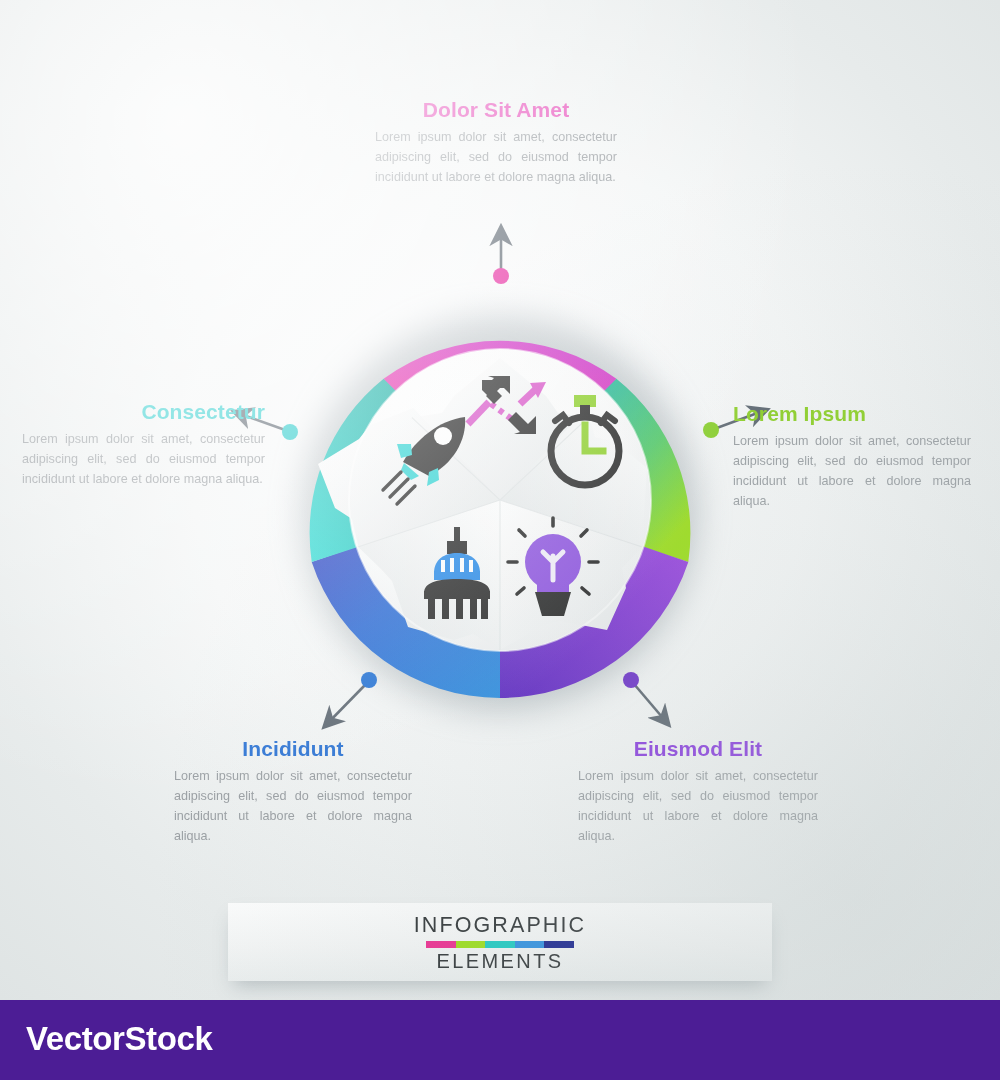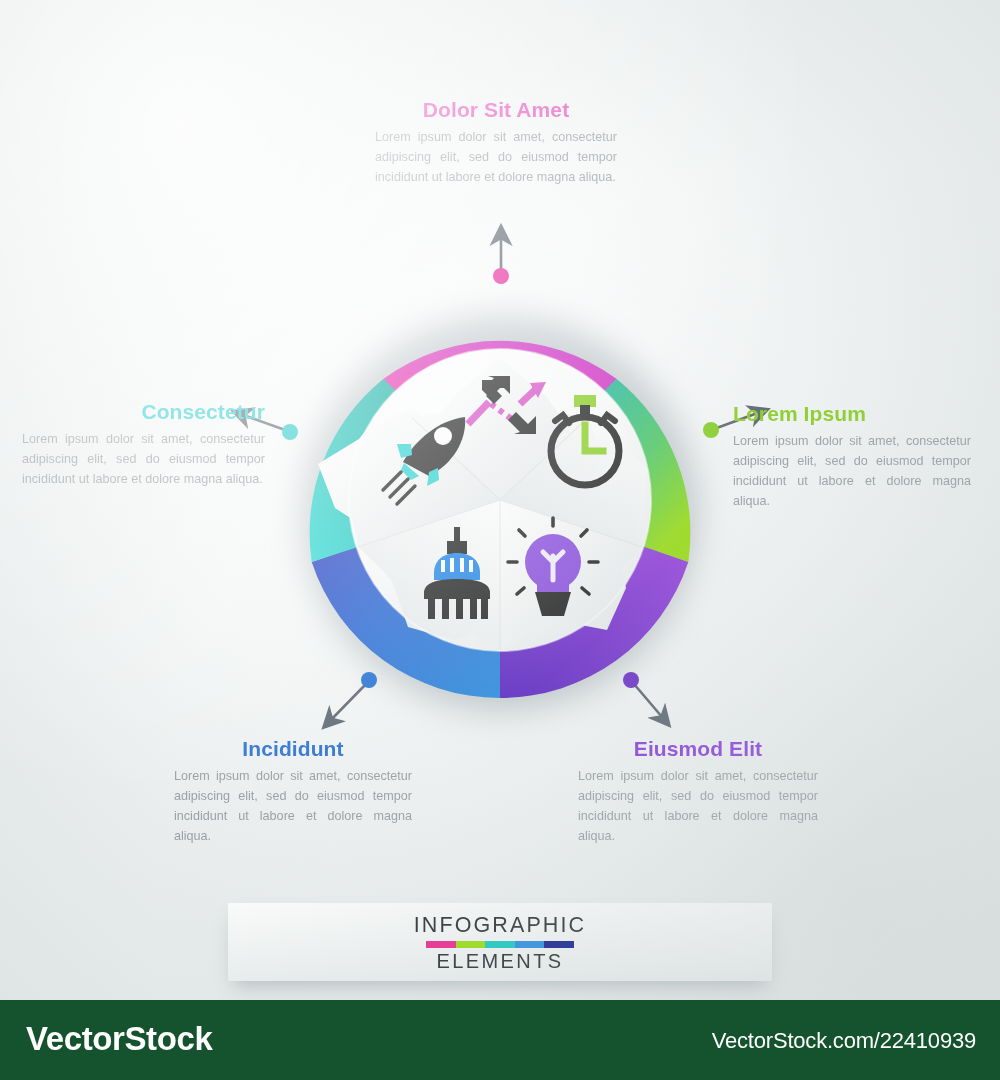--- a/index.html
+++ b/index.html
@@ -124,21 +124,21 @@
     letter-spacing: 2.4px;
     color: #2c3133;
     line-height: 1;
   }
 
   
   .footer {
     position: absolute;
     left: 0; top: 1000px;
     width: 1000px; height: 80px;
-    background: #14532d;
+    background: #4c1d95;
   }
   .footer .brand {
     position: absolute;
     left: 26px; top: 20px;
     color: #fff;
     font-size: 33px;
     font-weight: bold;
     letter-spacing: -.4px;
     font-family: "Liberation Sans", sans-serif;
   }
@@ -391,16 +391,15 @@
           <i style="background:#141f8c"></i>
         </div>
         <div class="banner-bottom">ELEMENTS</div>
       </div>
     </div>
 
   </div>
 
   <div class="footer">
     <div class="brand">VectorStock</div>
-    <div class="url">VectorStock.com/22410939</div>
   </div>
 
 </div>
 
 </body></html>

